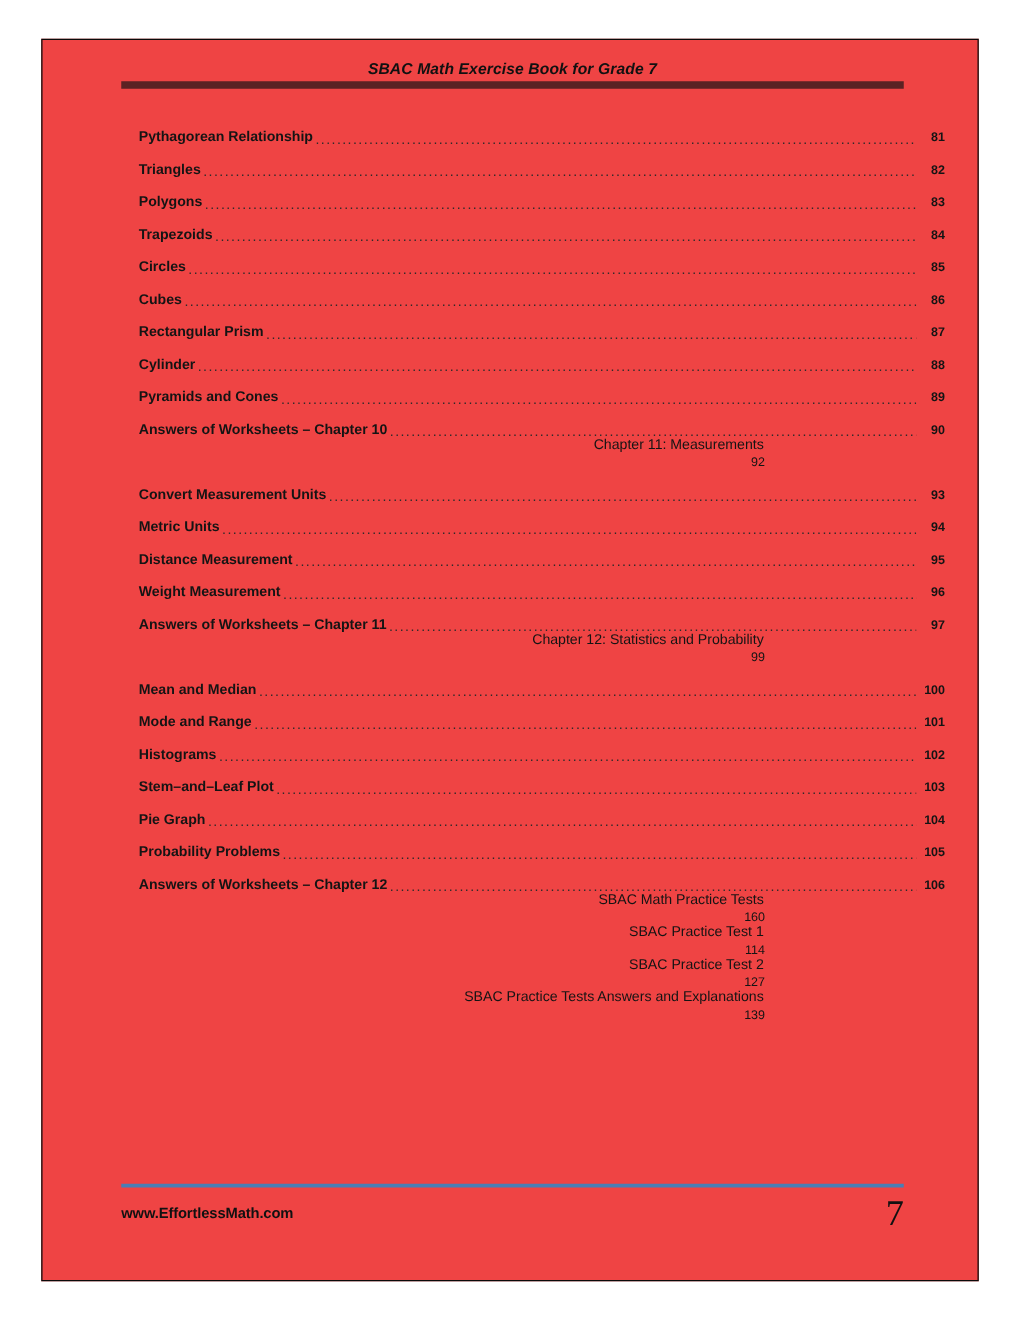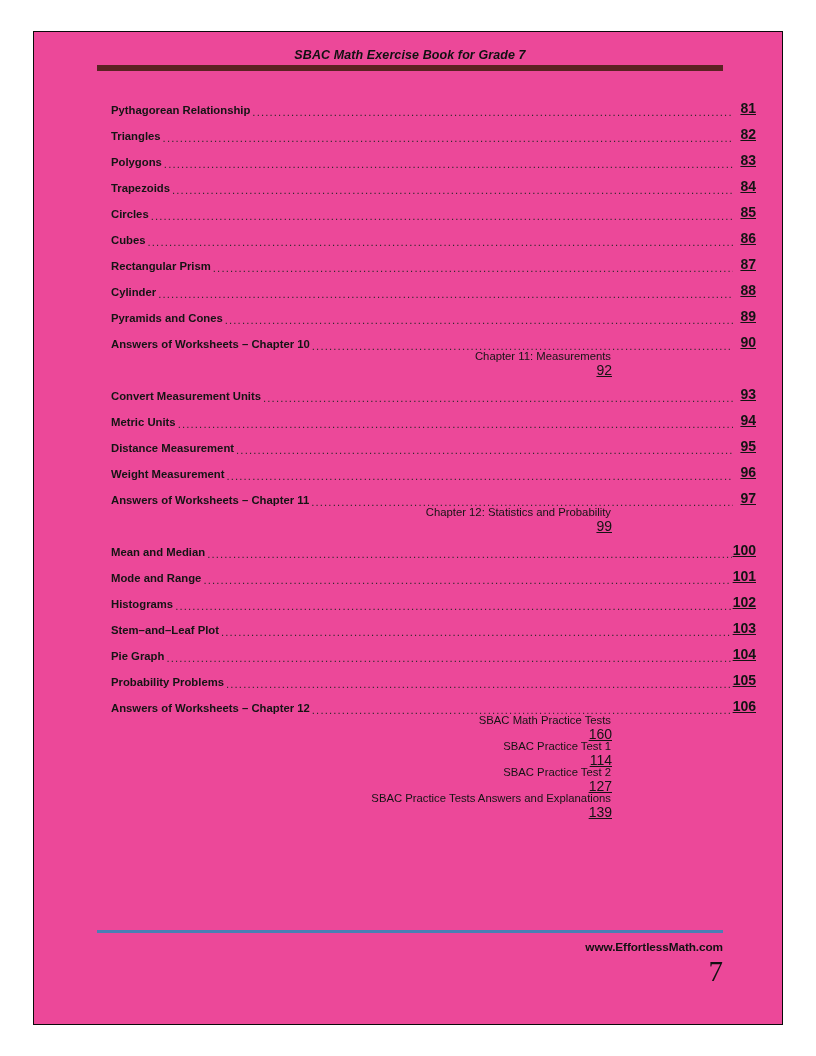--- a/index.html
+++ b/index.html
@@ -13,21 +13,21 @@
     position: relative;
     overflow: hidden;
   }
 
   
   #page-sheet {
     position: absolute;
     left: 33px; top: 31px;
     width: 750px; height: 994px;
     border: 1.6px solid #0a0a0a;
-    background: #ec4899;
+    background: #ef4444;
   }
 
   
   #header-block {
     position: absolute;
     left: 63px; top: 16px;
     width: 626px;
   }
   #header-title {
     font-size: 12.5px;
@@ -75,24 +75,23 @@
     content: "......................................................................................................................................................................................................";
     position: absolute;
     left: 0; bottom: -2px;
     font-size: 11.3px;
     letter-spacing: 1.15px;
     color: #2b2b2b;
     white-space: nowrap;
   }
   .toc-row .pagenum {
     flex: 0 0 auto;
-    font-size: 14px;
+    font-size: 10px;
     color: #141414;
     text-align: right;
-    text-decoration: underline;
   }
 
   
   .toc-row.lvl1 {
     padding-left: 63px;
     padding-right: 172px;
     flex-direction: column;
   }
   .toc-row.lvl1 .label,
   .toc-row.lvl1 .pagenum { font-weight: normal; }
@@ -115,23 +114,22 @@
     width: 626px;
   }
   #footer-rule {
     height: 3px;
     width: 626px;
     background: #4A7EB5;
   }
   #footer-row {
     margin-top: 7px;
     display: flex;
-    align-items: flex-end;
+    align-items: center;
     justify-content: space-between;
-    flex-direction: column;
   }
   #footer-site {
     font-size: 11.8px;
     font-weight: bold;
     color: #111111;
     letter-spacing: -0.1px;
     padding-bottom: 3px;
   }
   #footer-page {
     font-family: "Liberation Serif", serif;

